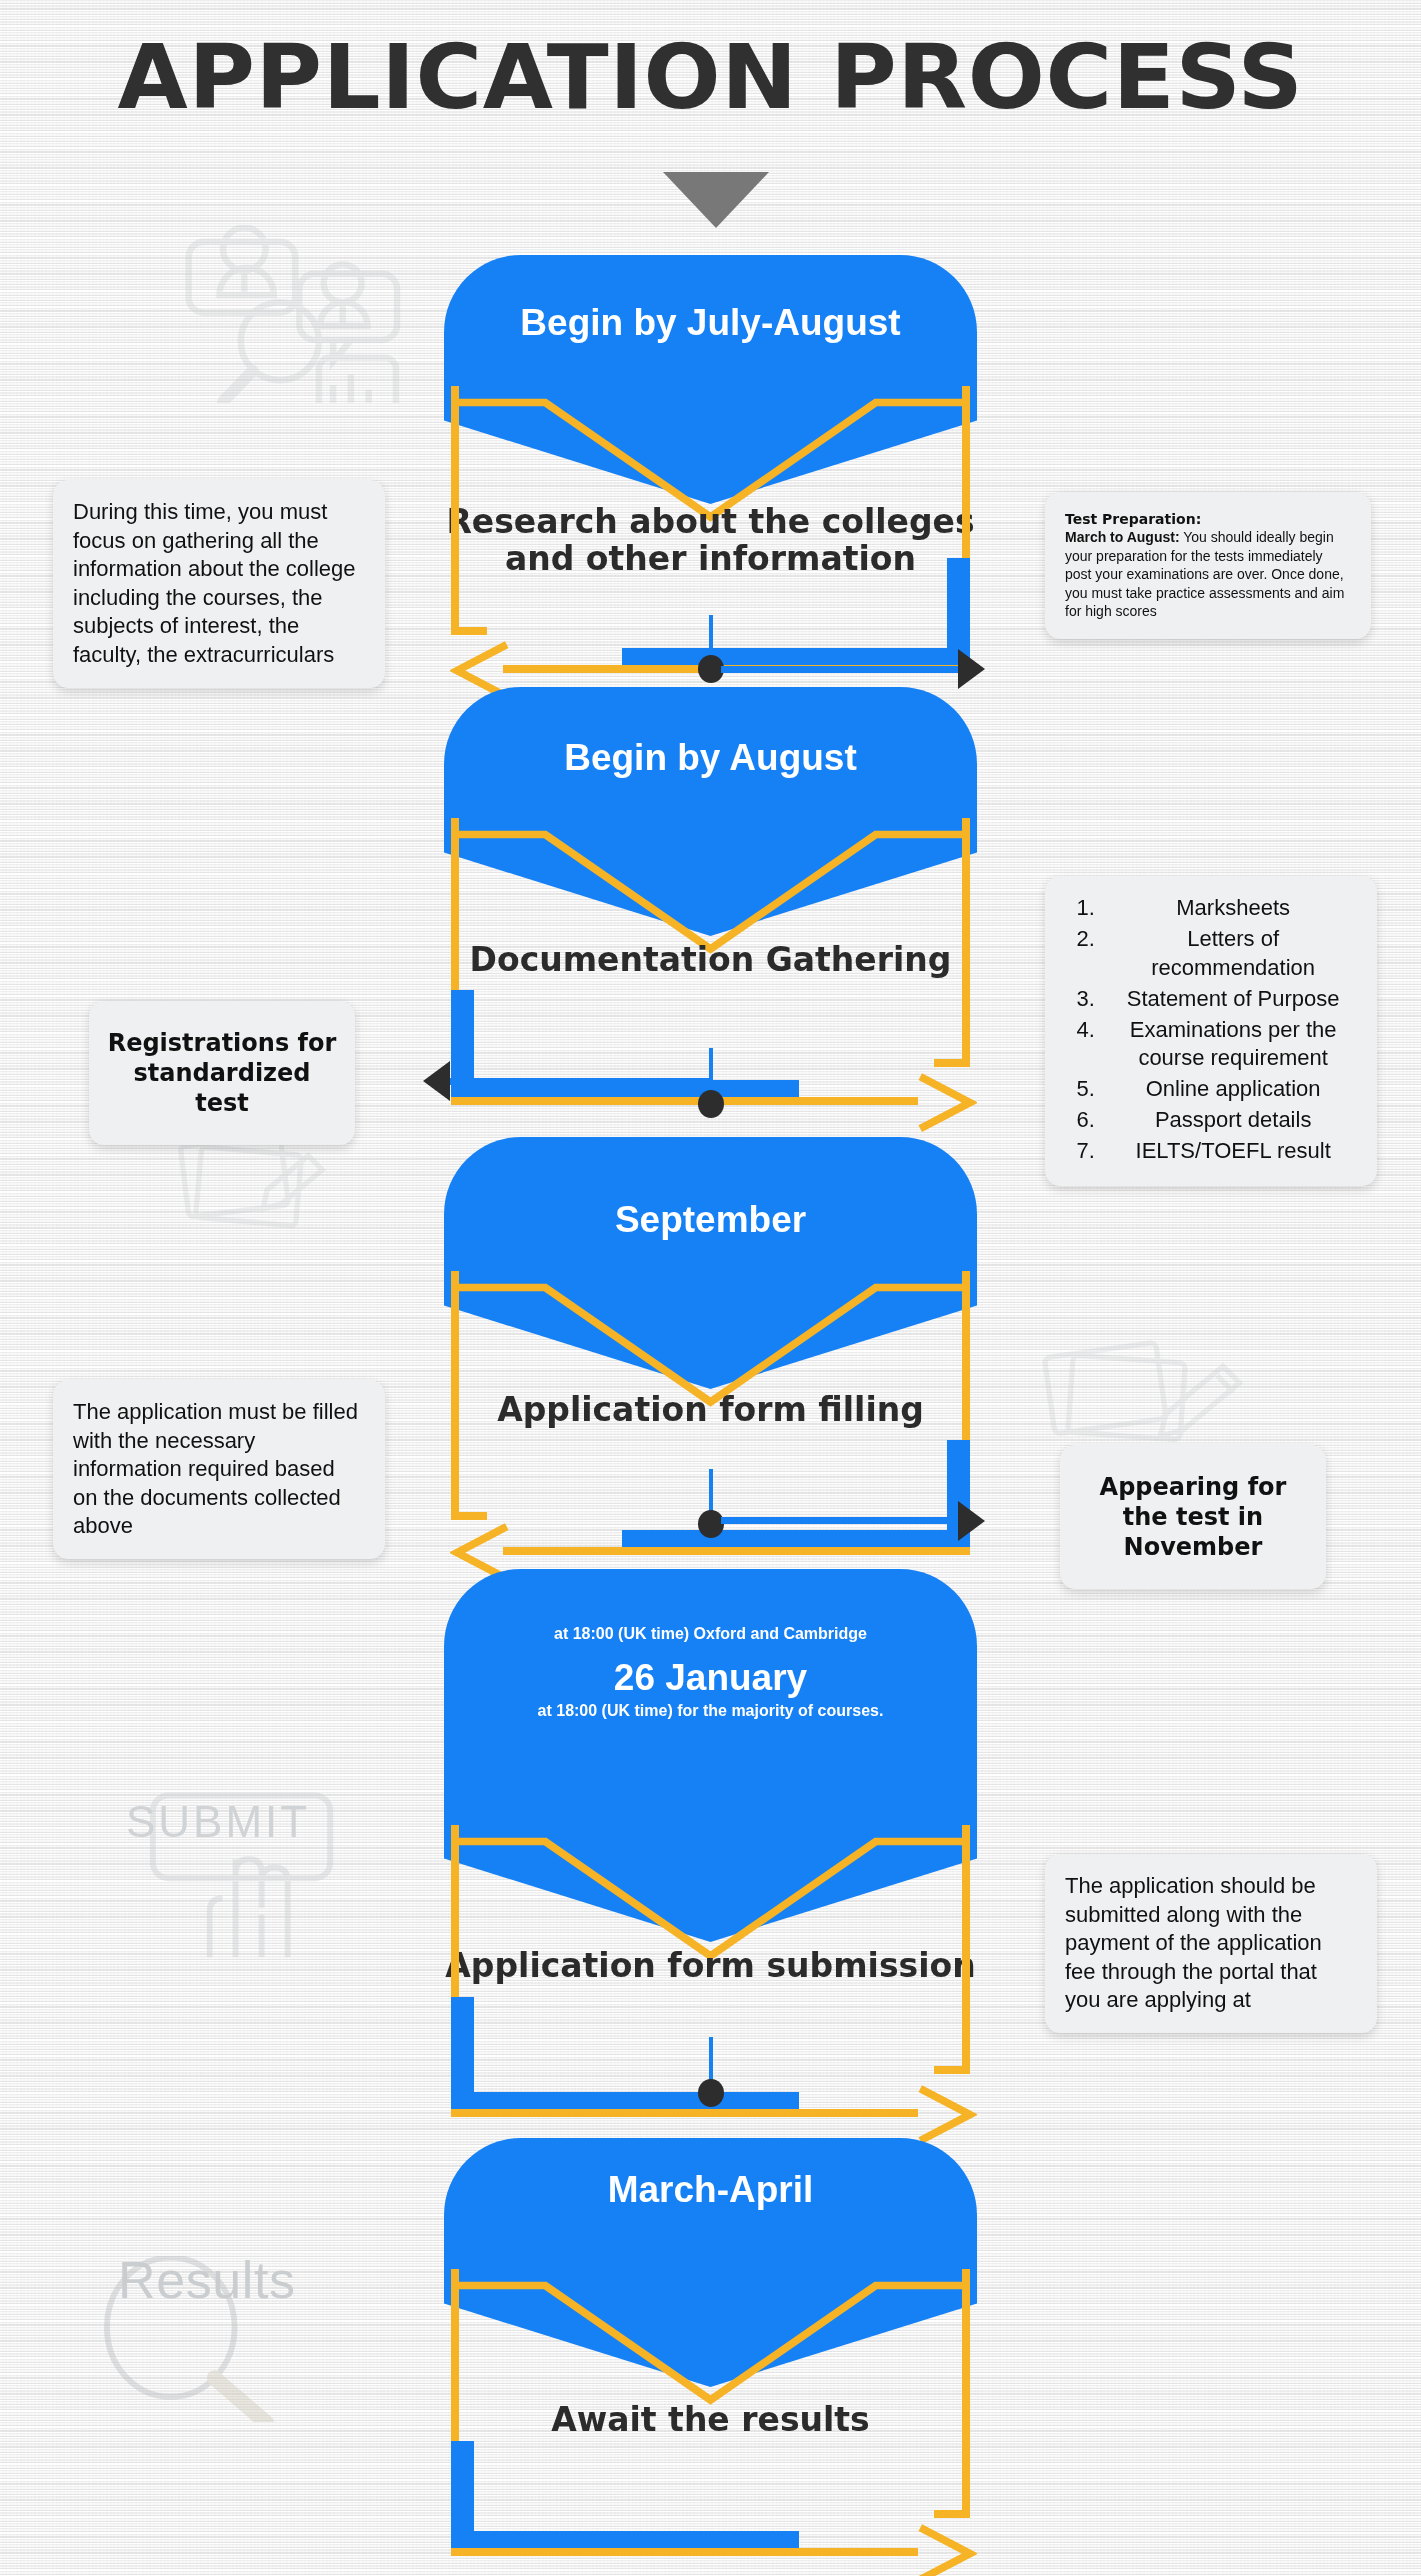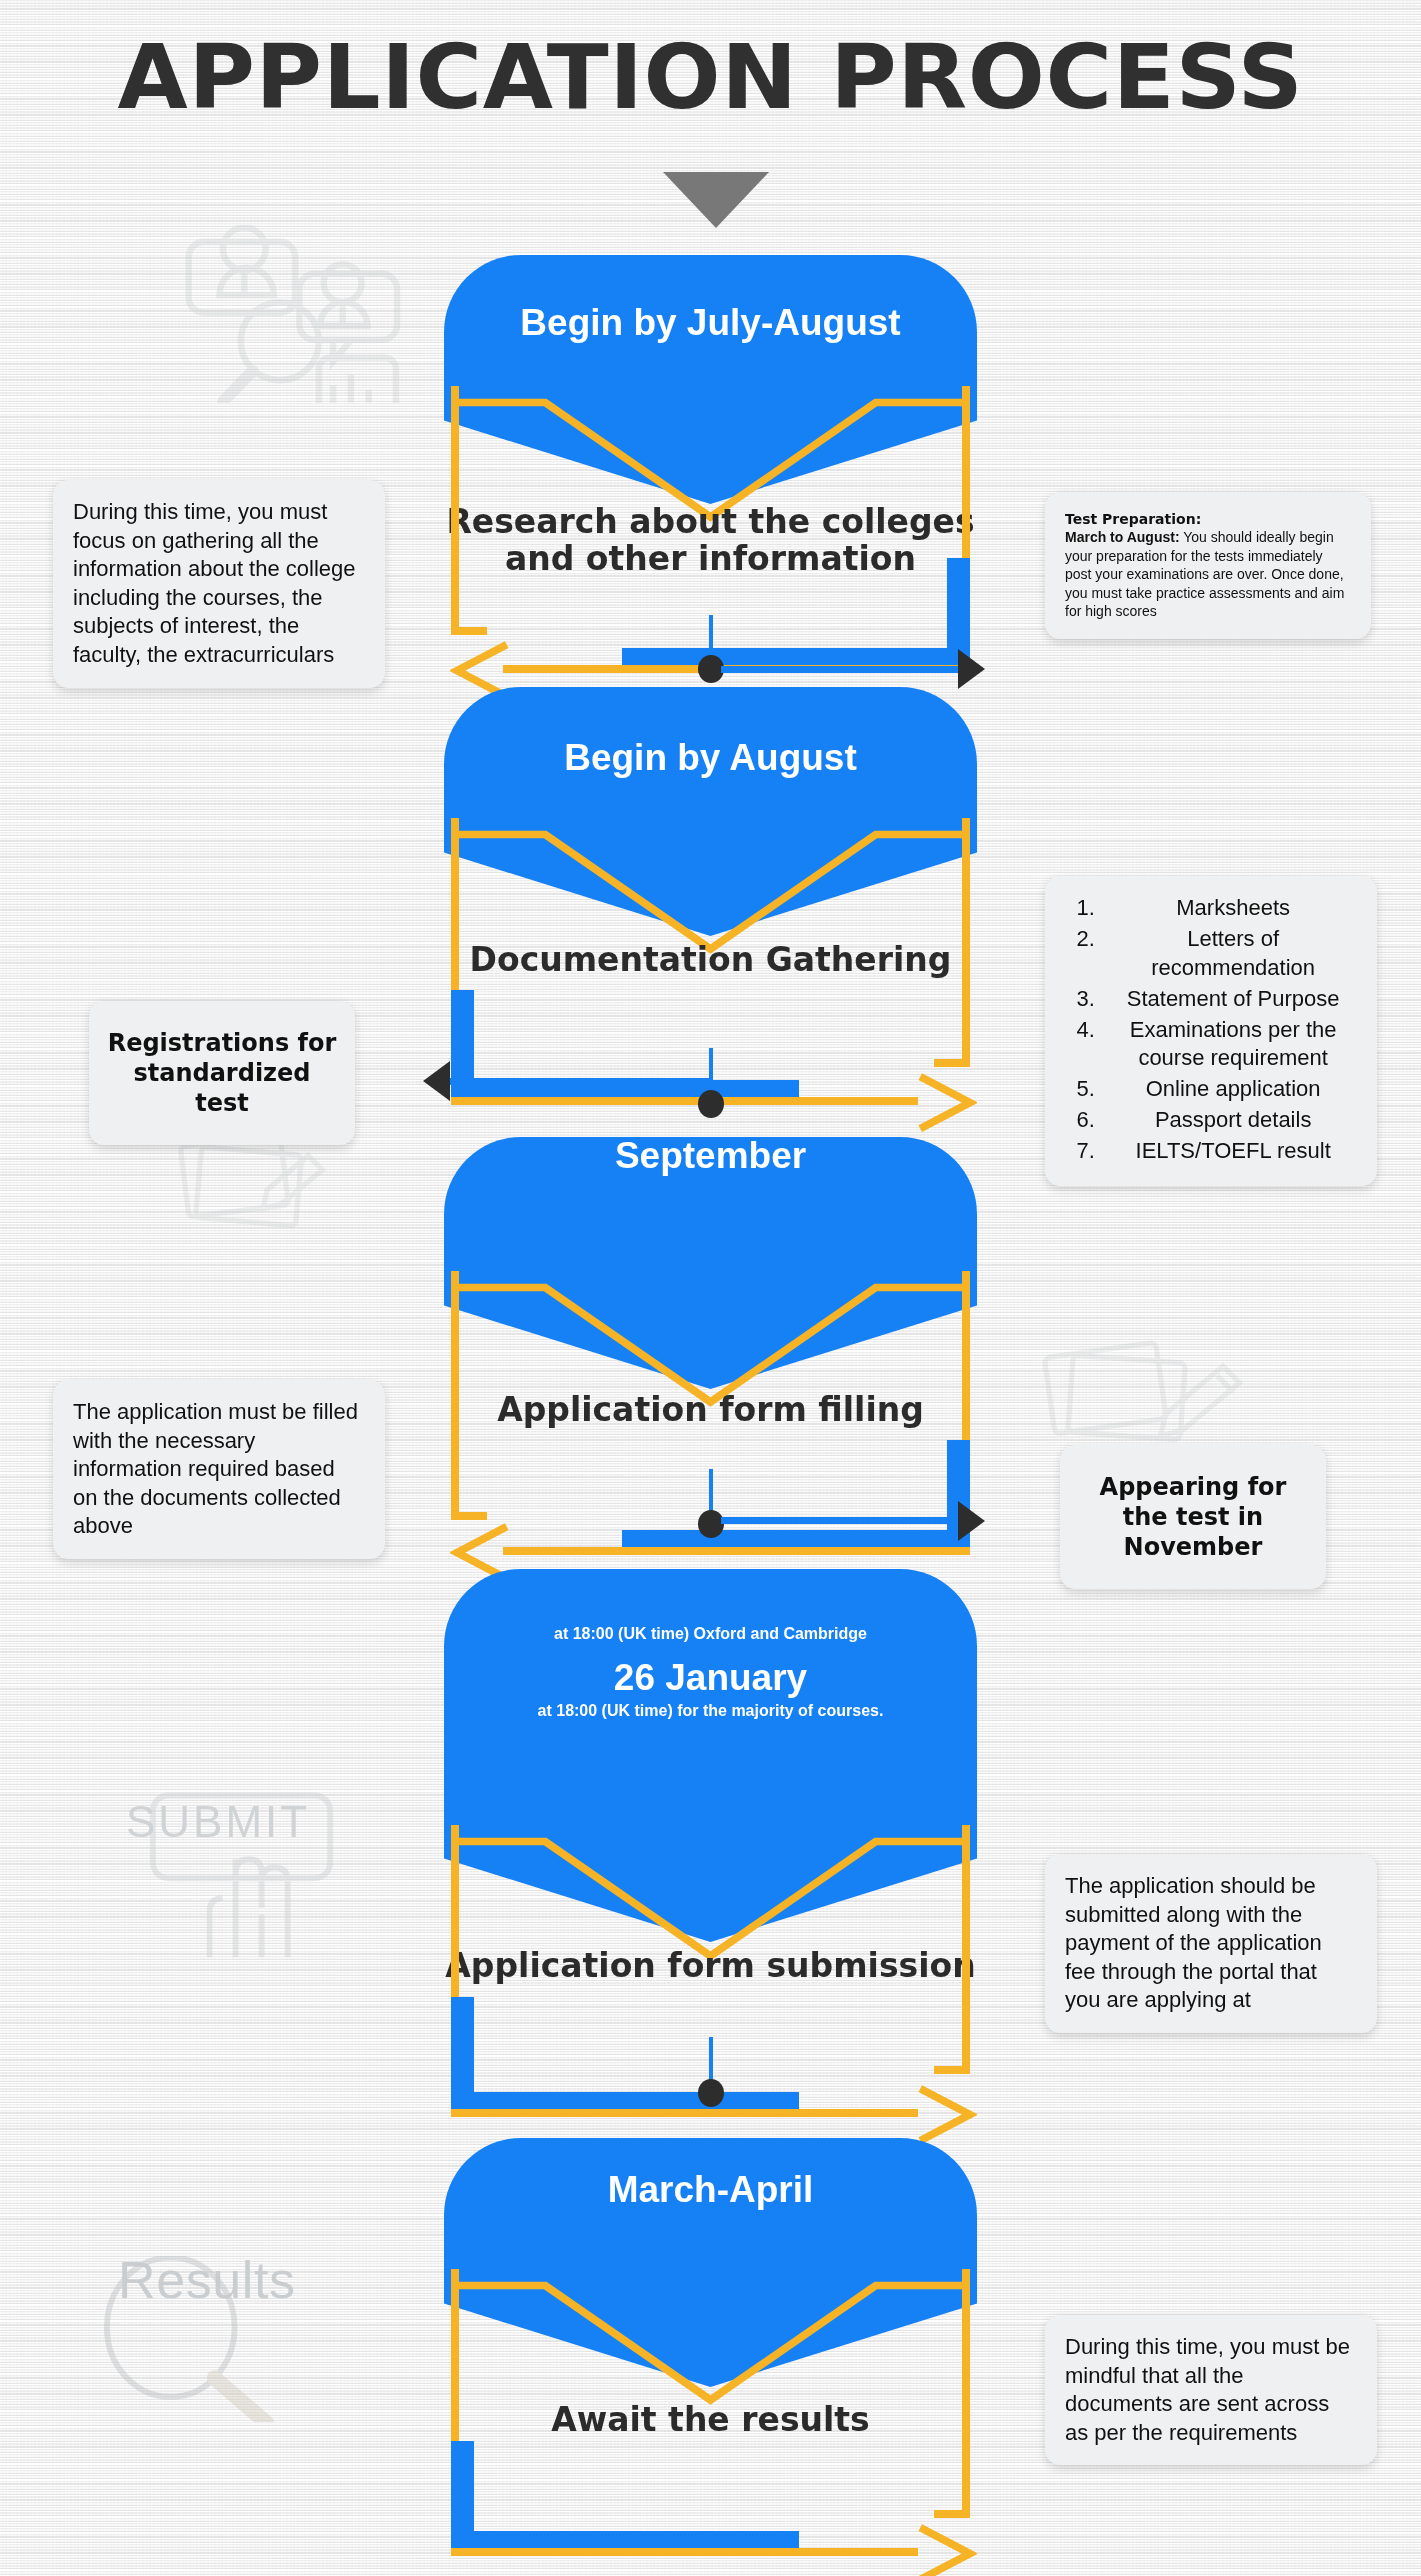--- a/index.html
+++ b/index.html
@@ -306,21 +306,21 @@
   </div>
 
   <div class="card bold" style="left:89px; top:1001px; width:266px; padding:27px 18px;">Registrations for standardized test</div>
 
   <div class="conn-v" style="left:709px; top:1048px; height:47px;"></div>
   <div class="conn-dot" style="left:698px; top:1090px;"></div>
   <div class="conn-h" style="left:450px; top:1078px; width:261px;"></div>
   <div class="conn-arrow-l" style="left:423px; top:1061px;"></div>
 
   <div class="step" id="s3" style="left:444px; top:1137px;">
-    <div class="step-head" style="height:145px; ">
+    <div class="step-head" style="height:145px; padding-top:64px;">
       <div class="hd-main">September</div>
     </div>
     <div class="chev" style="top:145px;"></div>
     <svg class="chev-line" style="top:134px;" viewBox="0 0 900 200">
       <polyline points="12,28 170,28 450,222 730,28 888,28" fill="none" stroke="#f5b325" stroke-width="13"></polyline>
     </svg>
     <div class="step-body" style="top:255px; height:89px;">Application form filling</div>
 
     <div class="rail rail-y" style="left:7px; top:134px; width:7.7px; height:249px;"></div>
     <div class="rail rail-y" style="left:7px; top:375px; width:36px; height:7.7px;"></div>
@@ -384,16 +384,15 @@
     <div class="rail rail-y" style="left:490px; top:372px; width:36px; height:7.7px;"></div>
     <div class="rail rail-y" style="left:7px; top:131px; width:7.7px; height:278px;"></div>
     <div class="rail rail-b" style="left:7px; top:303px; width:22.5px; height:113px;"></div>
     <div class="rail rail-b" style="left:7px; top:393px; width:348px; height:22.5px;"></div>
     <div class="rail rail-y" style="left:7px; top:410px; width:467px; height:7.7px;"></div>
     <svg style="position:absolute; left:468px; top:386px;" width="65" height="65" viewBox="0 0 110 110">
       <polyline points="14,6 98,50 14,94" fill="none" stroke="#f5b325" stroke-width="13"></polyline>
     </svg>
   </div>
 
-  <div class="card" style="left:1045px; top:2315px; width:332px;">During this time, you must be mindful that all the documents are sent across as per the requirements</div>
 
 </div>
 
 
 </body></html>

